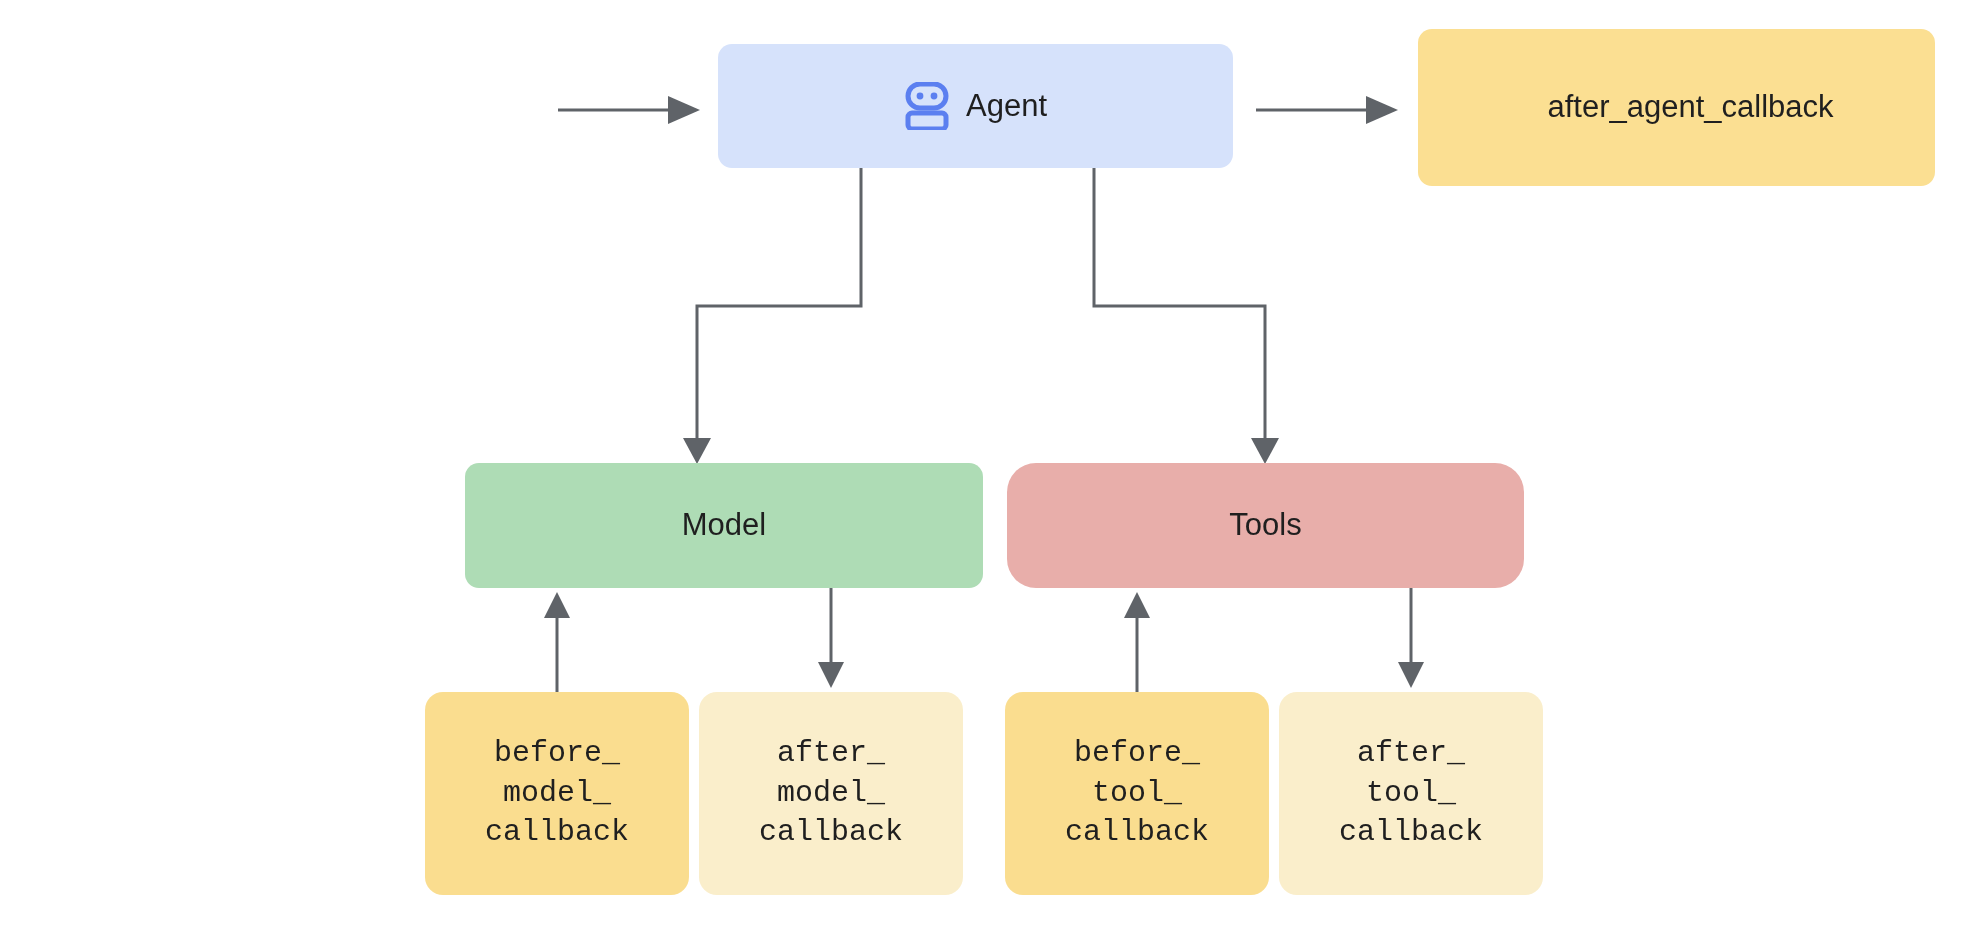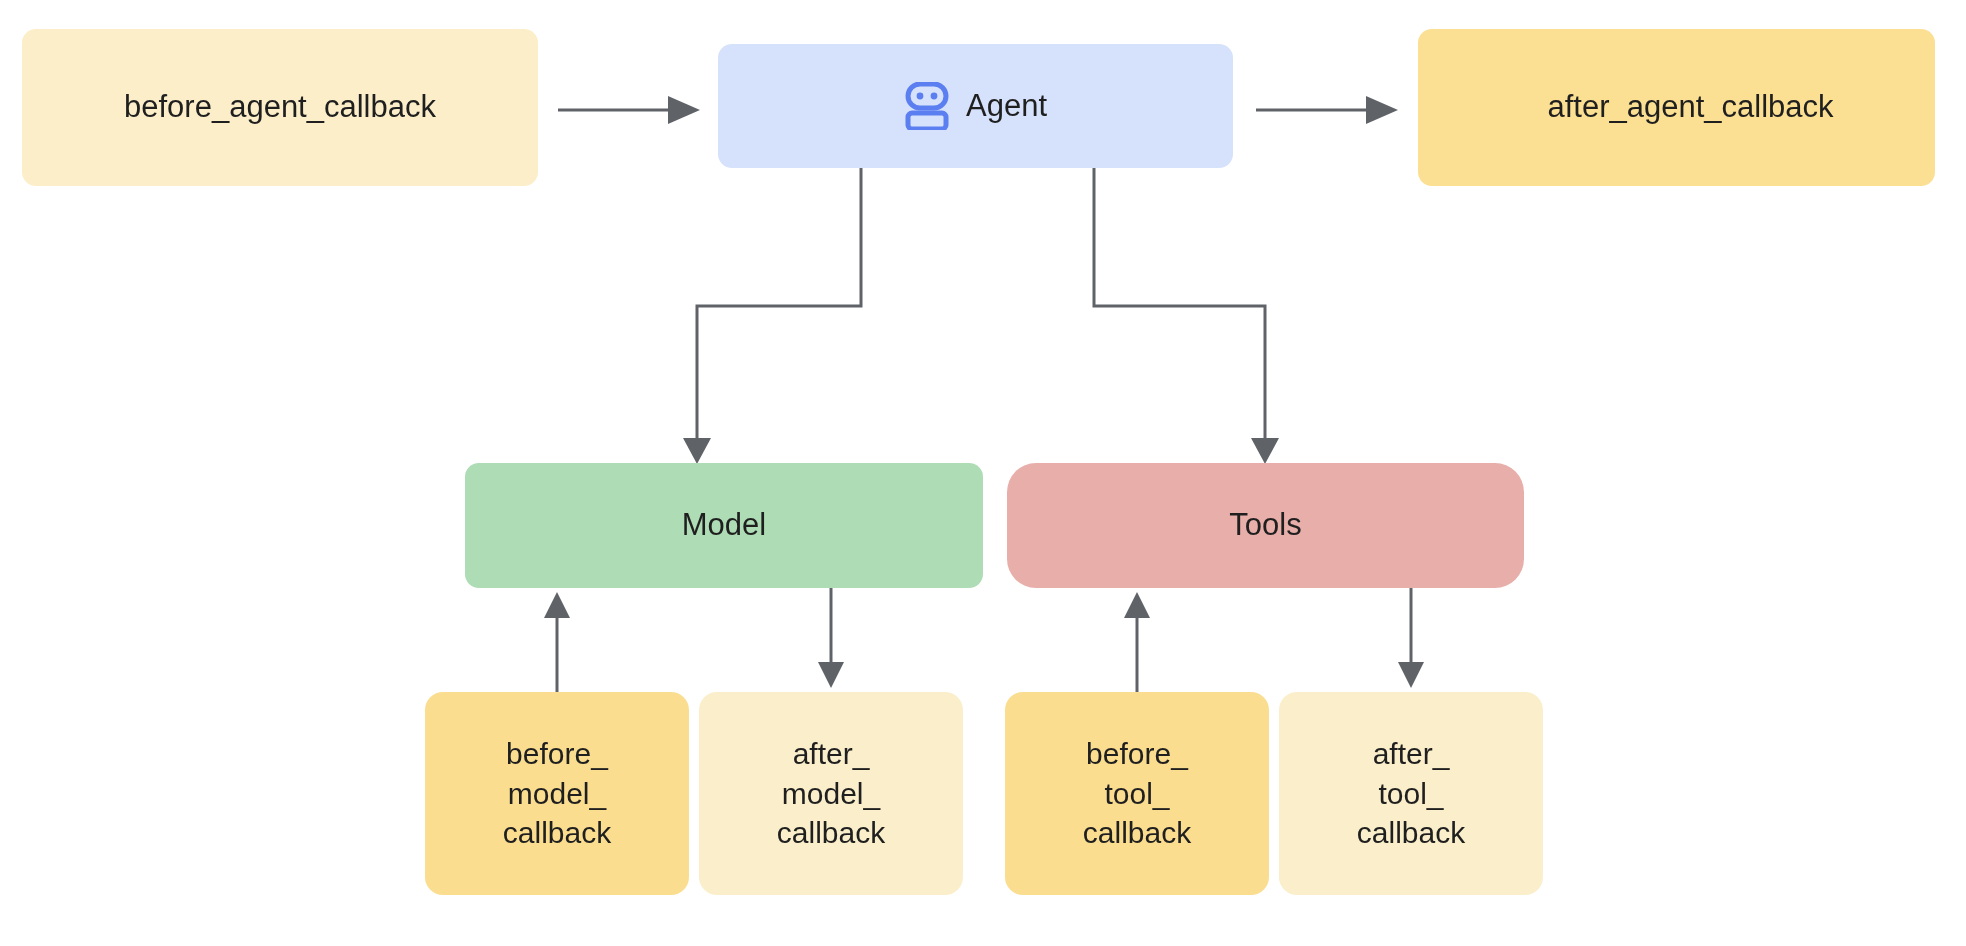--- a/index.html
+++ b/index.html
@@ -69,21 +69,21 @@
     margin-left: 28px;
   }
   #node-tools {
     left: 1007px; top: 463px; width: 517px; height: 125px;
     background: #e8aeaa;
     font-size: 31px;
     border-radius: 29px;
   }
 
   
-  .leaf { font-size: 30px; border-radius: 18px; }
+  .leaf { font-size: 30px; border-radius: 18px; font-family: Liberation Mono, monospace; }
   #node-before-model { left: 425px;  top: 692px; width: 264px; height: 203px; background: #fadd8f; }
   #node-after-model  { left: 699px;  top: 692px; width: 264px; height: 203px; background: #faeecb; }
   #node-before-tool  { left: 1005px; top: 692px; width: 264px; height: 203px; background: #fadd8f; }
   #node-after-tool   { left: 1279px; top: 692px; width: 264px; height: 203px; background: #faeecb; }
 
   
   #edges {
     position: absolute;
     left: 0; top: 0;
     width: 1966px; height: 946px;
@@ -139,23 +139,20 @@
       <path class="edge-path" d="M 1137 692 L 1137 618"></path>
       <polygon class="edge-head" points="1124,618 1137,592 1150,618"></polygon>
     </g>
 
     <g>
       <path class="edge-path" d="M 1411 588 L 1411 662"></path>
       <polygon class="edge-head" points="1398,662 1411,688 1424,662"></polygon>
     </g>
   </svg>
 
-  <div class="node" id="node-before-agent">
-    <span class="node-label">before_agent_callback</span>
-  </div>
 
   <div class="node" id="node-agent">
     <span class="agent-inner">
       <span>
         <svg class="robot-icon" width="46" height="48" viewBox="0 0 46 48" xmlns="http://www.w3.org/2000/svg">
           <rect x="4" y="2" width="38" height="24" rx="12" ry="12" fill="none" stroke="#5b7ff0" stroke-width="5"></rect>
           <circle cx="16" cy="14" r="3.4" fill="#5b7ff0"></circle>
           <circle cx="30" cy="14" r="3.4" fill="#5b7ff0"></circle>
           <rect x="4" y="31" width="38" height="16" rx="4" ry="4" fill="none" stroke="#5b7ff0" stroke-width="5"></rect>
         </svg>

